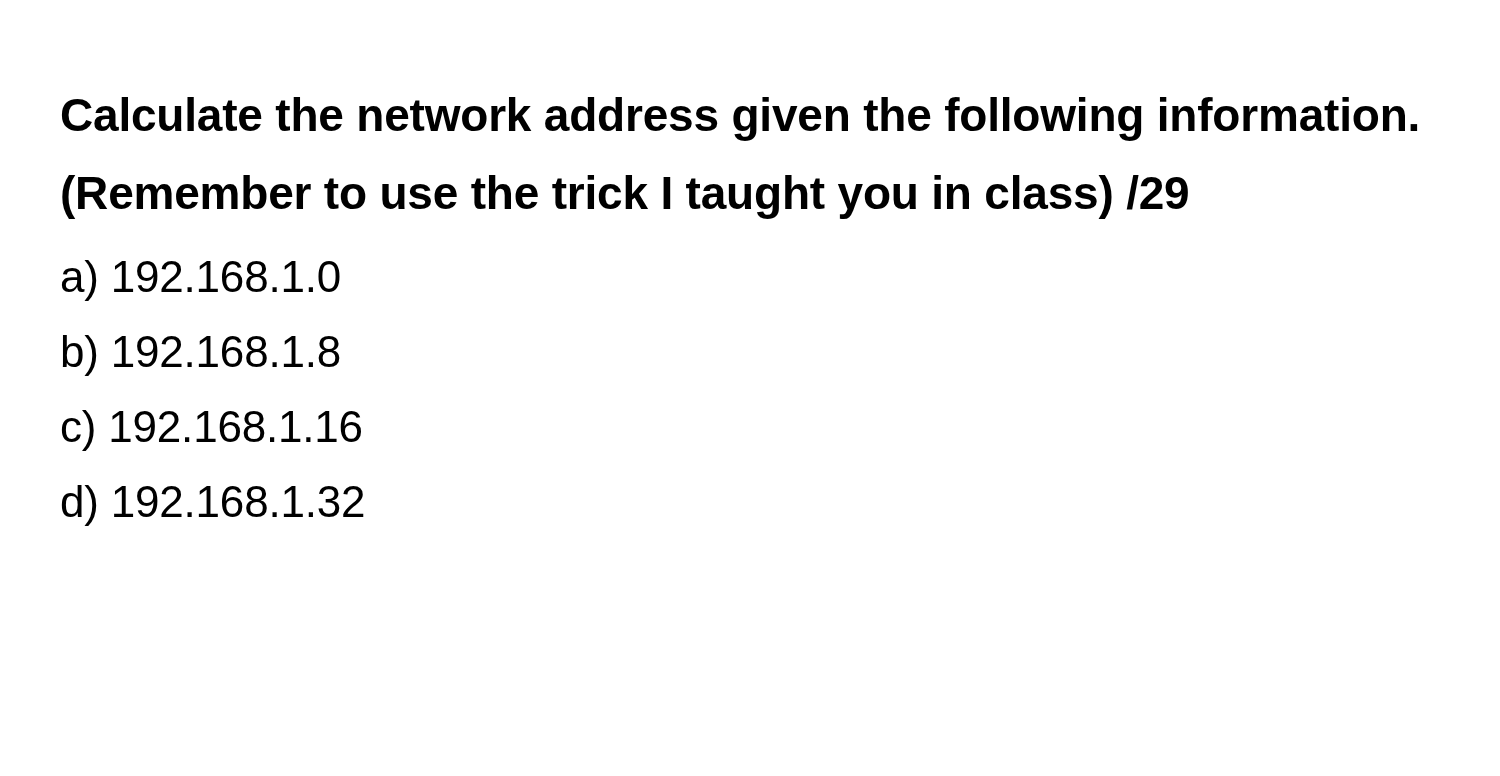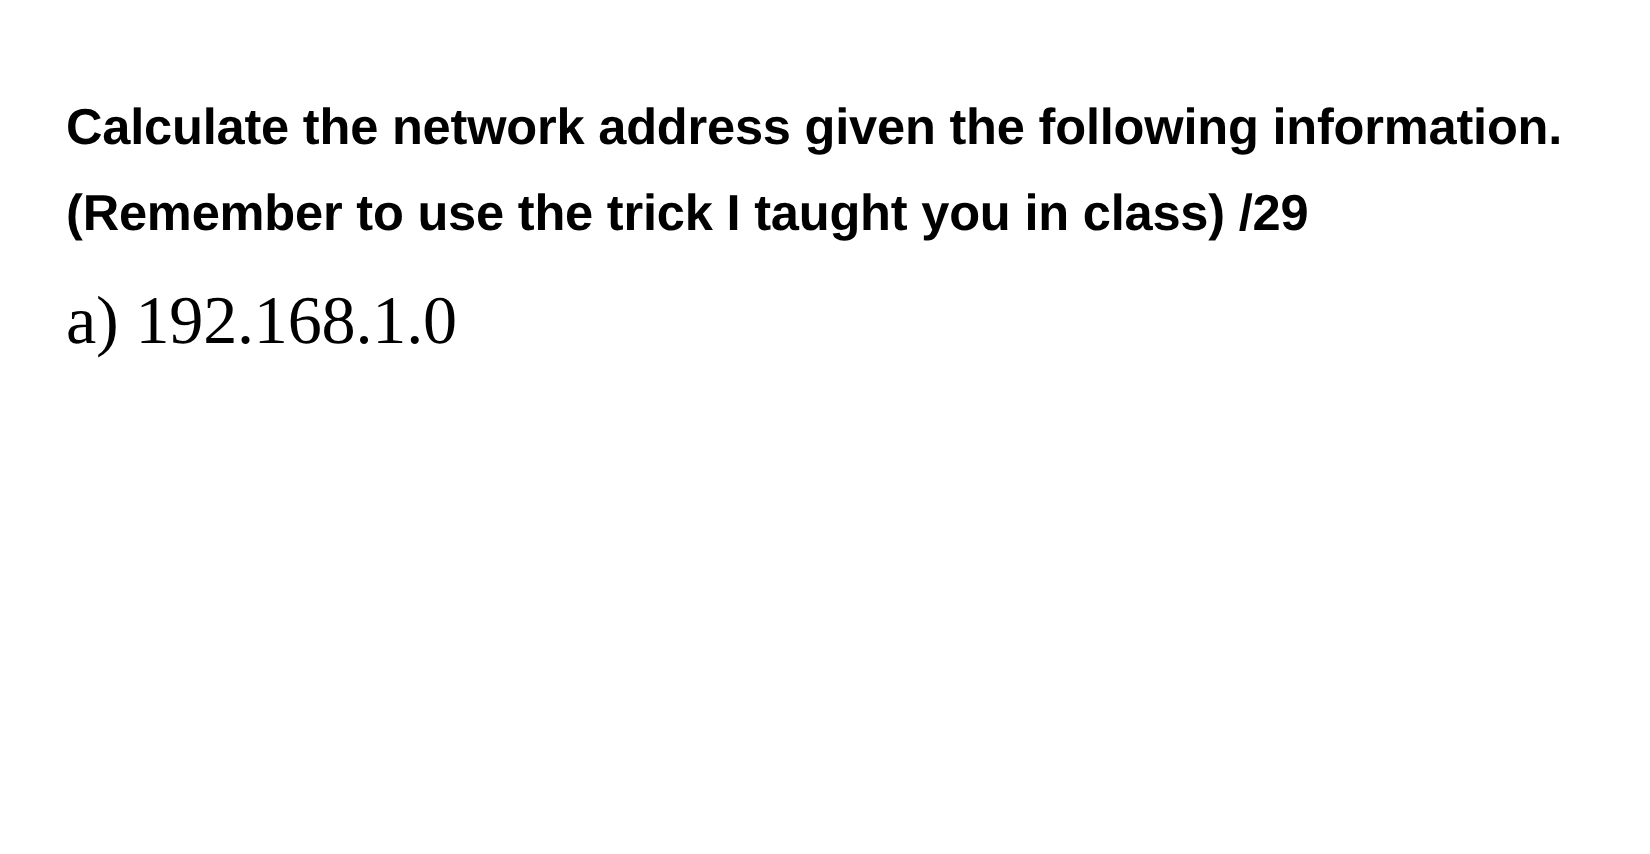--- a/index.html
+++ b/index.html
@@ -18,30 +18,41 @@
     .question-text {
       font-size: 46px;
       line-height: 1.7;
       font-weight: 700;
       letter-spacing: -0.2px;
     }
     .options {
       margin-top: 8px;
     }
     .option {
-      font-size: 62px;
+      font-size: 44px;
       line-height: 1.7;
       font-weight: 400;
       letter-spacing: -0.2px;
-      font-family: Liberation Serif, serif;
     }
   </style>
 </head>
 <body>
 
 <div class="question-text">Calculate the network address given the following information. (Remember to use the trick I taught you in class) /29</div>
 
 <div class="options">
   <div class="option">
     <span>a)</span>
     <span>192.168.1.0</span>
   </div>
+  <div class="option">
+    <span>b)</span>
+    <span>192.168.1.8</span>
+  </div>
+  <div class="option">
+    <span>c)</span>
+    <span>192.168.1.16</span>
+  </div>
+  <div class="option">
+    <span>d)</span>
+    <span>192.168.1.32</span>
+  </div>
 </div>
 
 </body></html>

